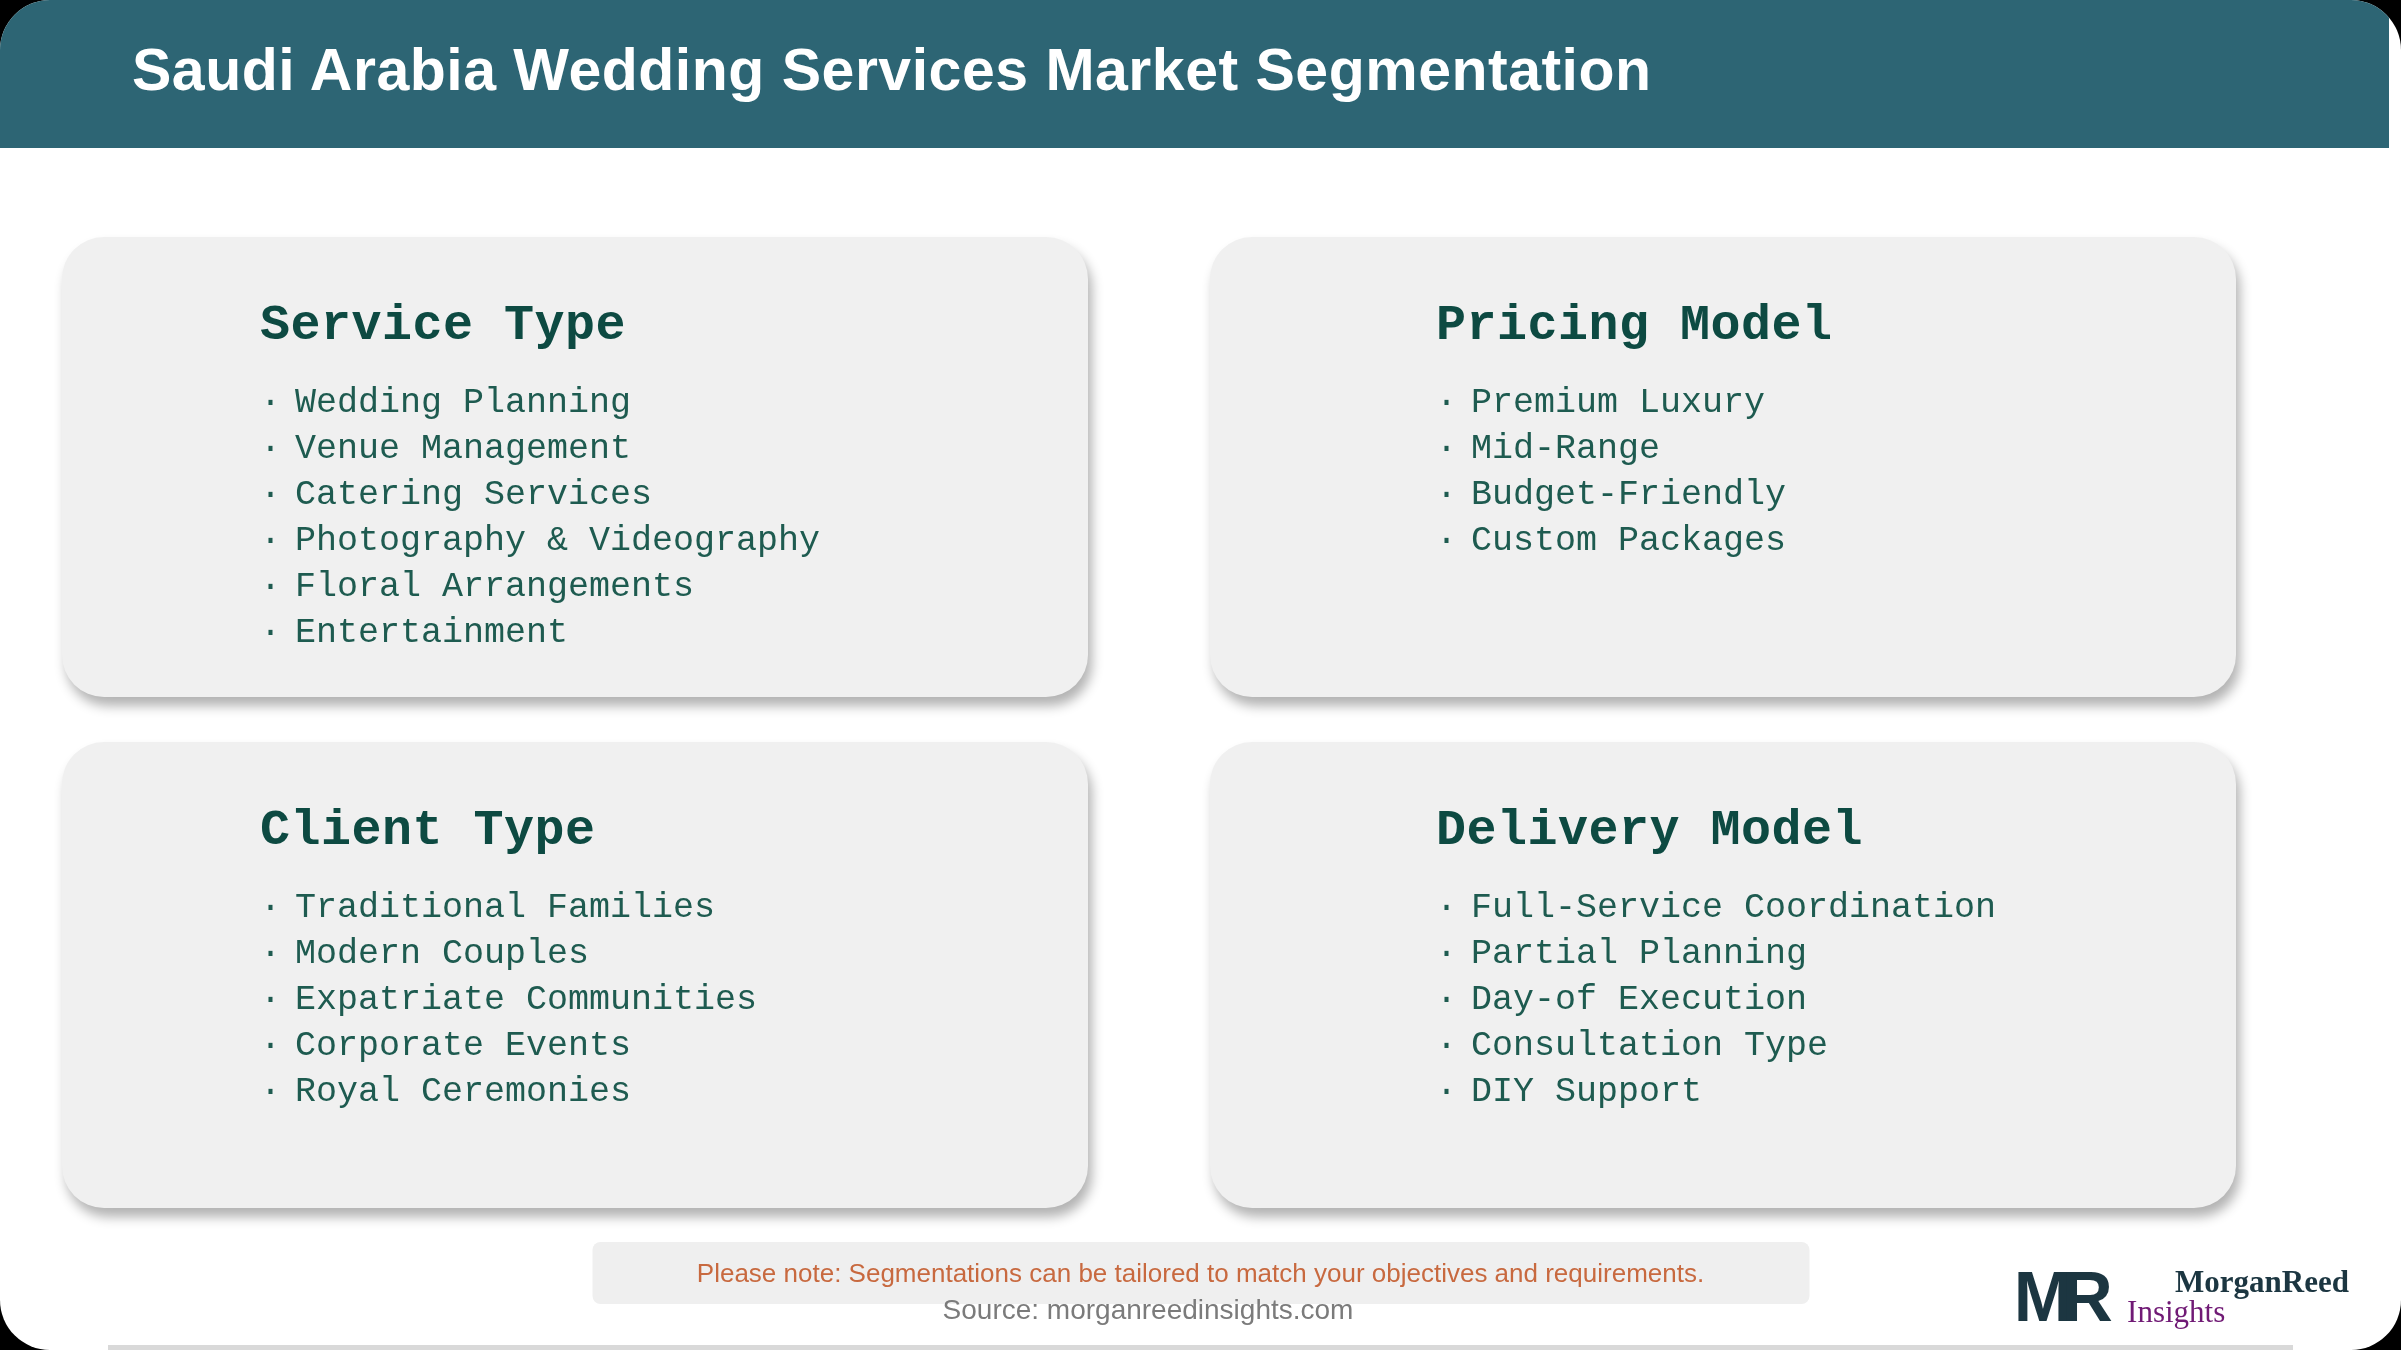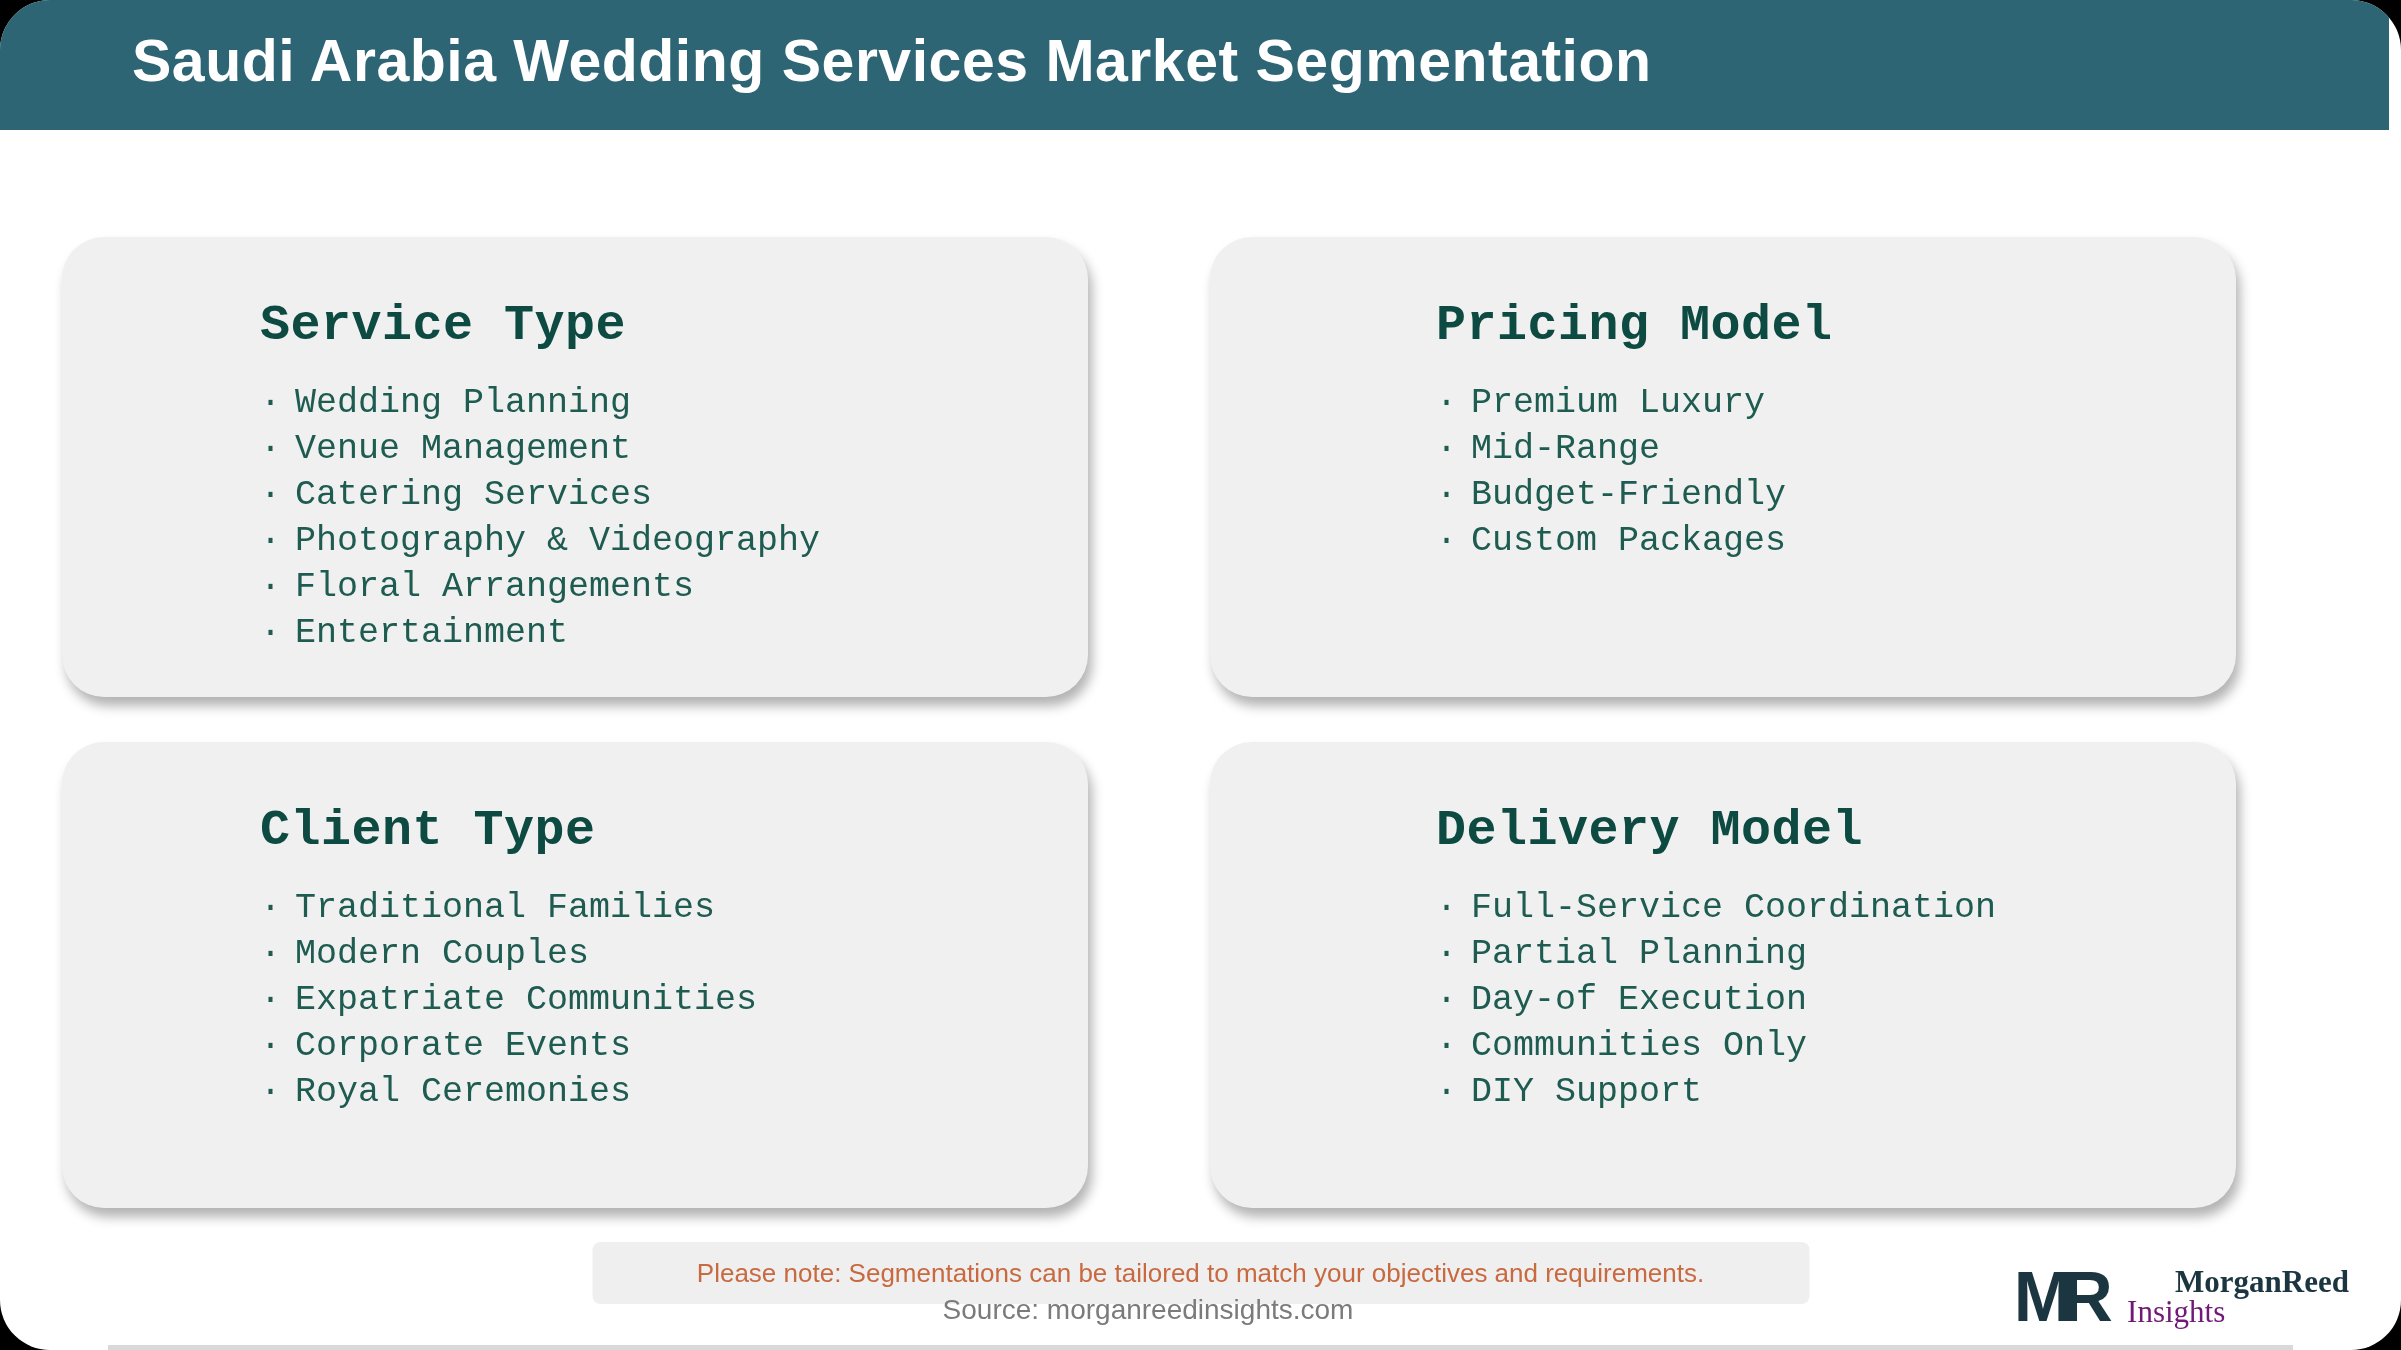--- a/index.html
+++ b/index.html
@@ -12,21 +12,21 @@
   }
   .slide{
     position:absolute;inset:0;
     background:#ffffff;
     border-radius:50px;
     overflow:hidden;
   }
   
   .header{
     position:absolute;left:0;top:0;right:12px;
-    height:130px;
+    height:148px;
     background:#2d6574;
     display:flex;align-items:center;
     padding-left:132px;
     box-sizing:border-box;
   }
   .title{
     margin:0;padding-bottom:8px;
     font-size:59px;font-weight:700;
     color:#ffffff;letter-spacing:0.5px;
   }
@@ -204,21 +204,21 @@
         <li class="item">
           <span class="bullet">·</span>
           <span class="item-label">Partial Planning</span>
         </li>
         <li class="item">
           <span class="bullet">·</span>
           <span class="item-label">Day-of Execution</span>
         </li>
         <li class="item">
           <span class="bullet">·</span>
-          <span class="item-label">Communities Only</span>
+          <span class="item-label">Consultation Type</span>
         </li>
         <li class="item">
           <span class="bullet">·</span>
           <span class="item-label">DIY Support</span>
         </li>
       </ul>
     </section>
 
   </main>
 

